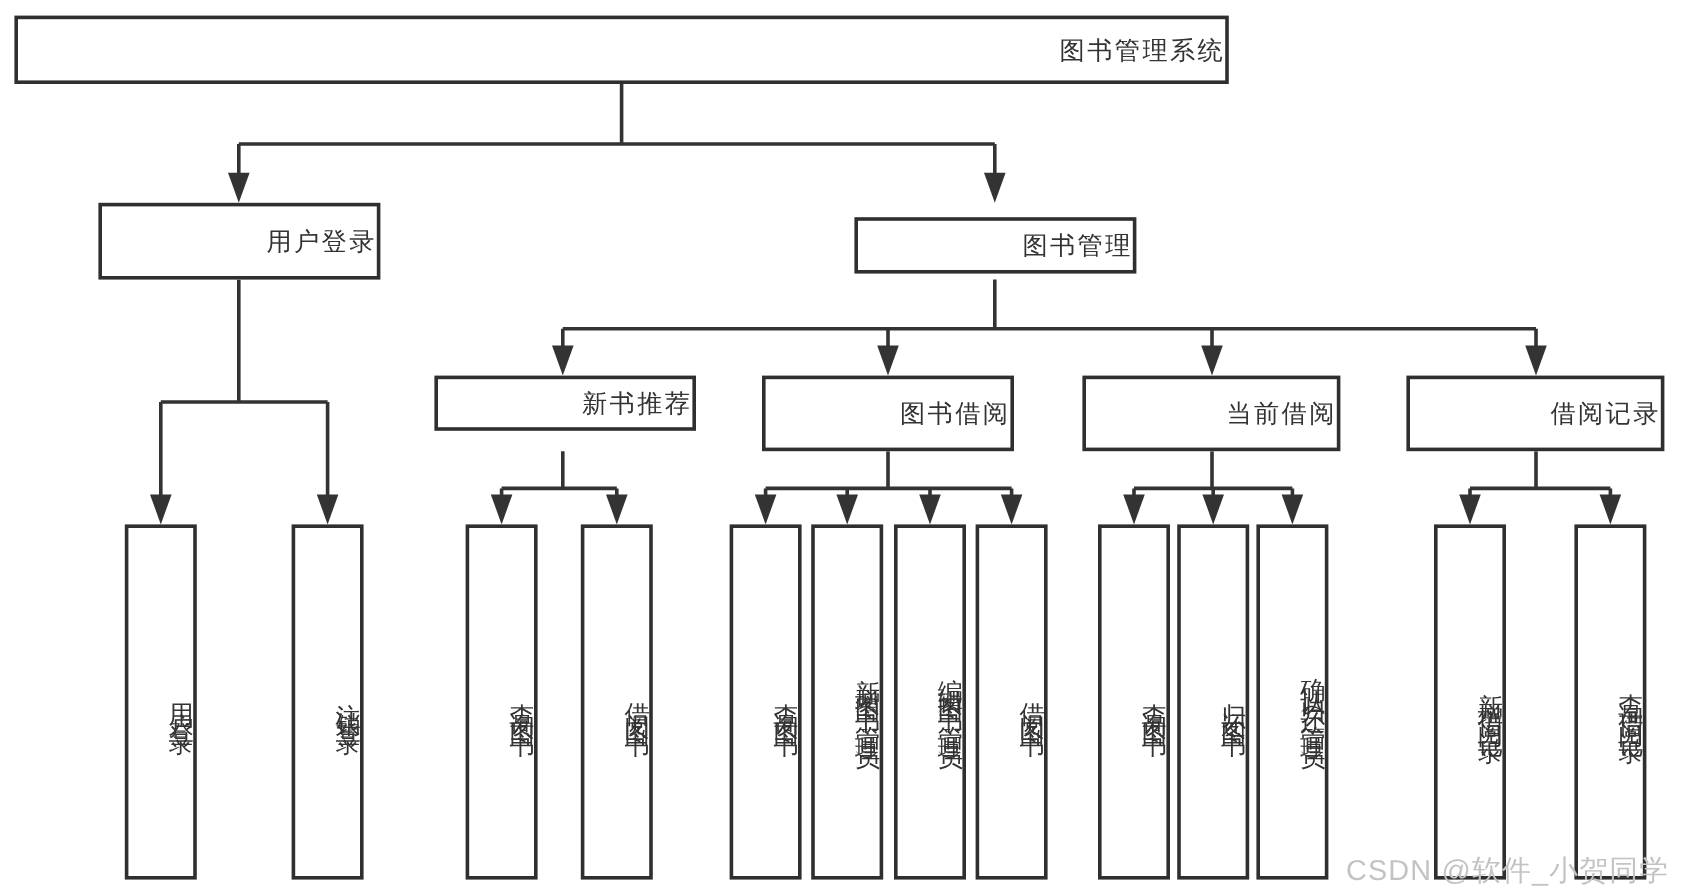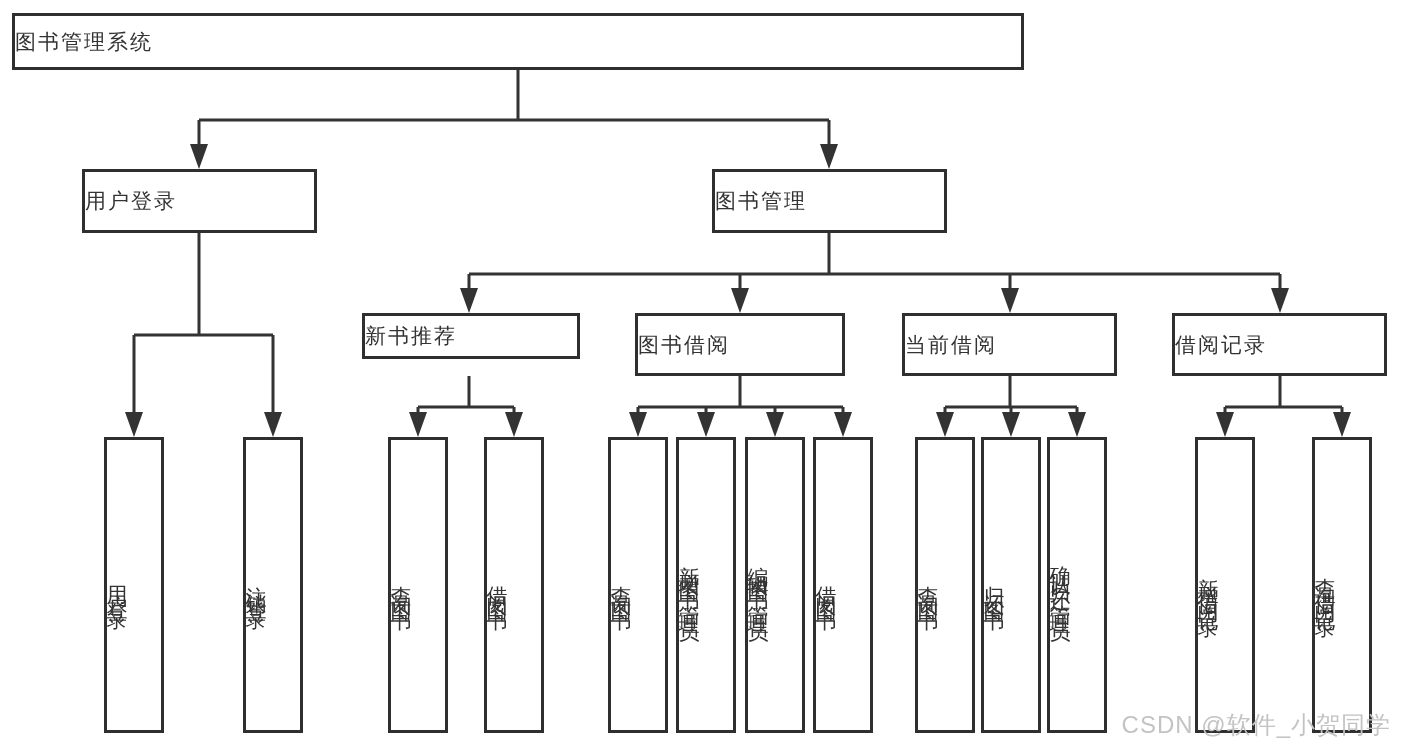--- a/index.html
+++ b/index.html
@@ -3,21 +3,21 @@
 <meta charset="utf-8">
 <style>
   html,body{margin:0;padding:0;background:#ffffff;}
   .canvas{
     position:relative;width:1405px;height:747px;background:#ffffff;
     font-family:"Liberation Sans",sans-serif;overflow:hidden;
   }
   .wires{position:absolute;left:0;top:0;z-index:1;}
   .box{
     position:absolute;box-sizing:border-box;border:3px solid #2f2f2f;background:#ffffff;
-    display:flex;align-items:center;justify-content:flex-start;z-index:2;
+    display:flex;align-items:center;justify-content:flex-end;z-index:2;
   }
   .lbl{font-size:21px;color:#333333;letter-spacing:2px;white-space:nowrap;}
   .leaf{top:437px;height:296px;width:60px;}
   .vlbl{
     writing-mode:vertical-rl;text-orientation:mixed;
     font-size:21px;letter-spacing:8px;color:#333333;line-height:1;
     max-height:284px;
   }
   .watermark{
     position:absolute;right:14px;bottom:6px;z-index:3;
@@ -69,21 +69,21 @@
     </g>
   </svg>
 
   <div class="box" style="left:12px;top:13px;width:1012px;height:57px">
     <span class="lbl">图书管理系统</span>
   </div>
 
   <div class="box" style="left:82px;top:169px;width:235px;height:64px">
     <span class="lbl">用户登录</span>
   </div>
-  <div class="box" style="left:712px;top:169px;width:235px;height:64px">
+  <div class="box" style="left:712px;top:181px;width:235px;height:47px">
     <span class="lbl">图书管理</span>
   </div>
 
   <div class="box" style="left:362px;top:313px;width:218px;height:46px">
     <span class="lbl">新书推荐</span>
   </div>
   <div class="box" style="left:902px;top:313px;width:215px;height:63px">
     <span class="lbl">当前借阅</span>
   </div>
   <div class="box" style="left:635px;top:313px;width:210px;height:63px">

